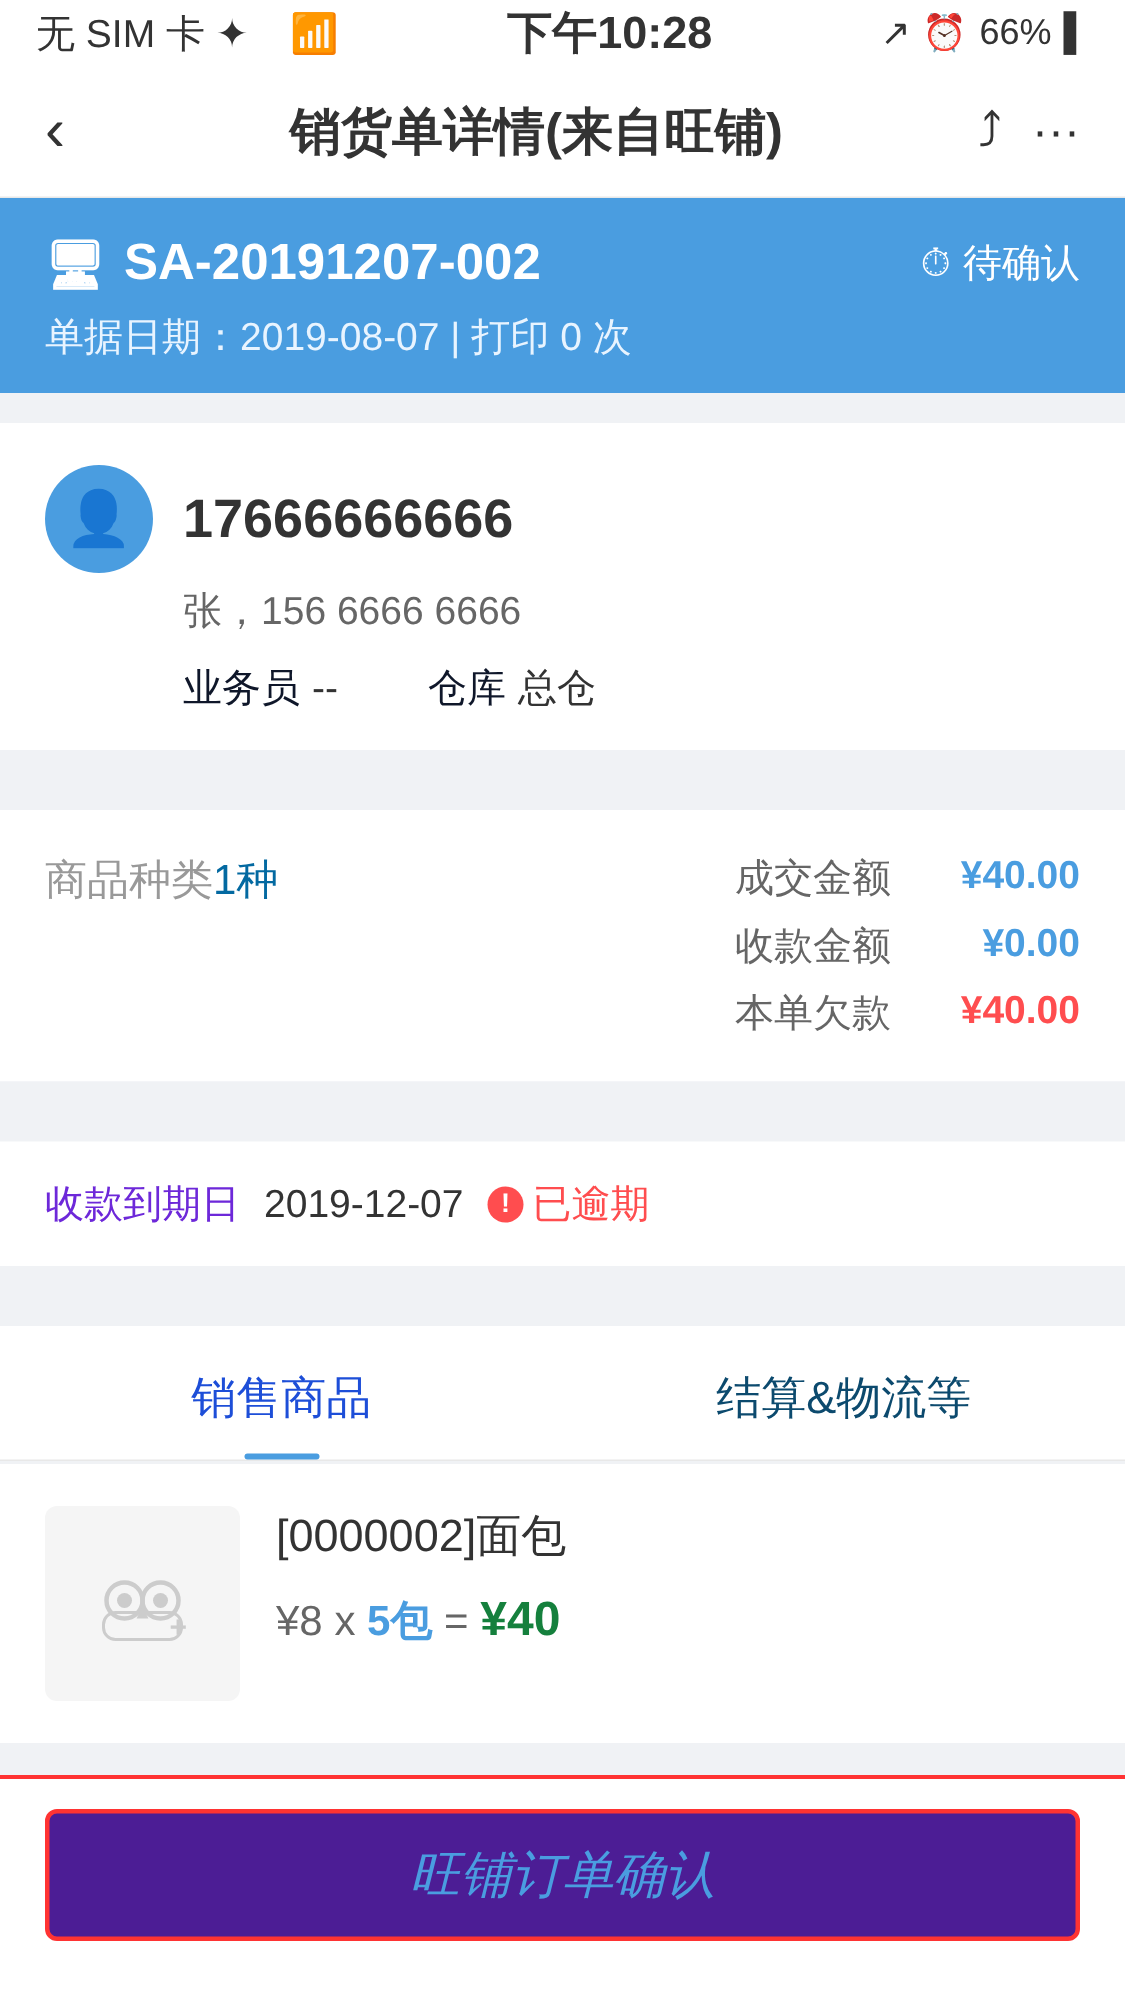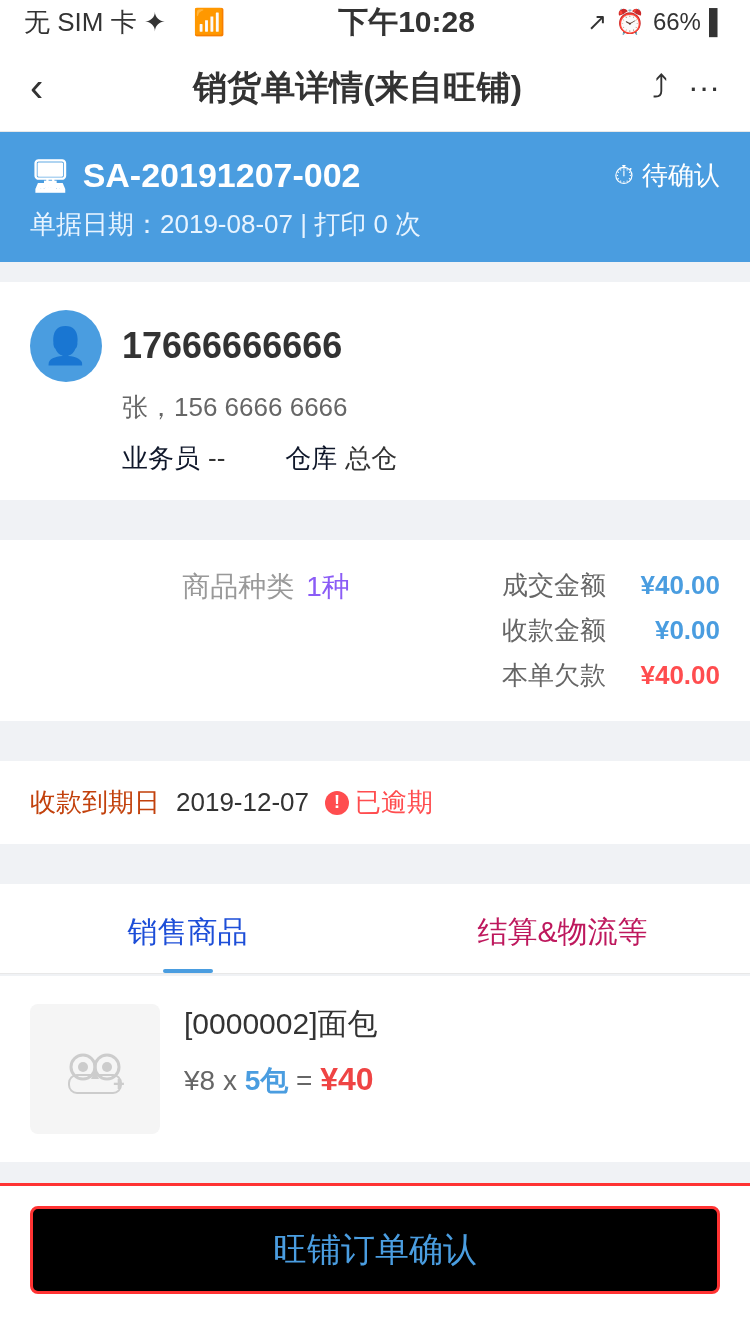--- a/index.html
+++ b/index.html
@@ -154,55 +154,54 @@
       background: #fff;
       padding: 28px 30px;
       margin-top: 20px;
       display: flex;
       align-items: flex-start;
     }
     .summary-left {
       flex: 1;
       display: flex;
       align-items: center;
-      gap: 12px;
+      gap: 0;
       font-size: 28px;
       color: #666;
-      justify-content: center;
     }
     .summary-left-label { color: #999; }
-    .summary-left-value { color: #8b5cf6; font-weight: 500; }
+    .summary-left-value { color: #0369a1; font-weight: 500; }
     .summary-right {
       display: flex;
       flex-direction: column;
       align-items: flex-end;
       gap: 10px;
     }
     .summary-row {
       display: flex;
-      align-items: center;
-      gap: 4px;
+      align-items: flex-start;
+      gap: 16px;
       font-size: 26px;
     }
     .summary-row-label { color: #666; }
     .summary-row-value { color: #4a9de0; font-weight: 600; min-width: 110px; text-align: right; }
     .summary-row-value.red { color: #ff4d4f; }
 
     
     .due-date-card {
       background: #fff;
       padding: 24px 30px;
       margin-top: 20px;
       display: flex;
       align-items: center;
       gap: 16px;
       font-size: 26px;
       color: #666;
     }
-    .due-date-label { color: #c2410c; }
+    .due-date-label { color: #6d28d9; }
     .due-date-value { color: #333; }
     .overdue-badge {
       display: flex;
       align-items: center;
       gap: 6px;
       color: #ff4d4f;
       font-size: 26px;
     }
     .overdue-dot {
       width: 24px;
@@ -222,21 +221,21 @@
       background: #fff;
       margin-top: 20px;
       display: flex;
       border-bottom: 1px solid #e8e8e8;
     }
     .tab-item {
       flex: 1;
       text-align: center;
       padding: 28px 0 20px;
       font-size: 30px;
-      color: #be185d;
+      color: #0c4a6e;
       cursor: pointer;
       position: relative;
     }
     .tab-item.active {
       color: #1d4ed8;
       font-weight: 500;
     }
     .tab-item.active::after {
       content: '';
       position: absolute;
@@ -281,21 +280,21 @@
       font-size: 30px;
       color: #333;
       font-weight: 500;
       margin-bottom: 16px;
     }
     .product-price {
       font-size: 28px;
       color: #666;
     }
     .product-price .highlight { color: #4a9de0; font-weight: 600; }
-    .product-price .total { color: #ef4444; font-weight: 700; font-size: 32px; }
+    .product-price .total { color: #15803d; font-weight: 700; font-size: 32px; }
 
     
     .bottom-spacer {
       height: 200px;
       background: #f0f2f5;
     }
 
     
     .confirm-button-container {
       position: fixed;
@@ -303,29 +302,30 @@
       left: 0;
       width: 750px;
       background: #fff;
       padding: 20px 30px 40px;
       border-top: 3px solid #ff3333;
     }
     .confirm-button {
       width: 100%;
       height: 88px;
       border: 3px solid #ff3333;
-      background: #000000;
+      background: #4c1d95;
       color: #4a9de0;
       font-size: 34px;
       font-weight: 500;
       border-radius: 8px;
       cursor: pointer;
       display: flex;
       align-items: center;
       justify-content: center;
+      font-style: italic;
     }
 
     
     .divider {
       height: 20px;
       background: #f0f2f5;
     }
   </style>
 </head>
 <body>

